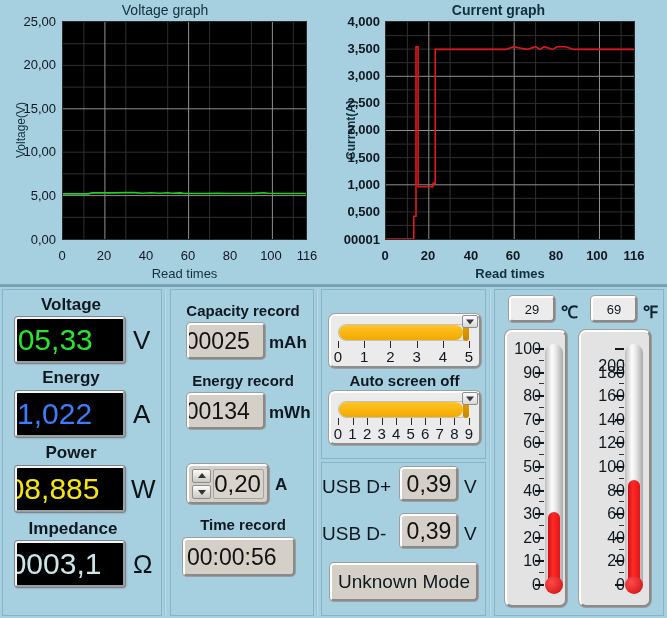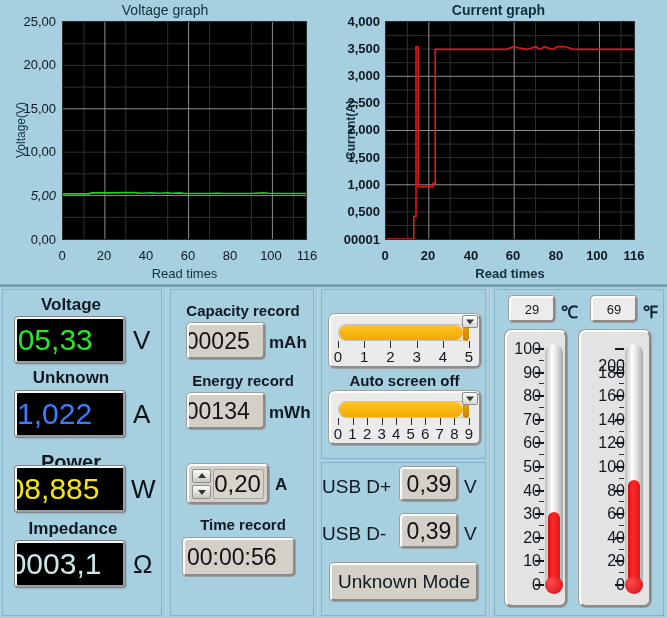--- a/index.html
+++ b/index.html
@@ -245,21 +245,21 @@
             <line x1="209.4" y1="0" x2="209.4" y2="217"></line>
           </g>
           <polyline fill="none" stroke="#1fd01f" stroke-width="1.6" points="0,171.9 12.6,171.9 25.1,171.9 29.3,170.9 37.7,170.9 50.3,170.9 62.8,170.6 71.2,170.6 79.6,171.3 88.0,170.8 96.4,171.3 104.7,170.8 108.9,171.3 117.3,170.9 121.5,171.5 129.9,171.5 142.5,171.5 155.0,171.2 163.4,171.5 176.0,171.5 188.4,171.5 201.0,170.8 205.2,171.2 217.8,171.5 230.3,171.5 243,171.5"></polyline>
         </svg>
       </div>
 
       <div class="ytick" style="left:0;top:14px;width:56px;">25,00</div>
       <div class="ytick" style="left:0;top:57px;width:56px;">20,00</div>
       <div class="ytick" style="left:0;top:101px;width:56px;">15,00</div>
       <div class="ytick" style="left:0;top:144px;width:56px;">10,00</div>
-      <div class="ytick" style="left:0;top:188px;width:56px;font-style:italic;">5,00</div>
+      <div class="ytick" style="left:0;top:188px;width:56px;">5,00</div>
       <div class="ytick" style="left:0;top:232px;width:56px;">0,00</div>
 
       <div class="xtick" style="left:48px;top:248px;width:28px;">0</div>
       <div class="xtick" style="left:90px;top:248px;width:28px;">20</div>
       <div class="xtick" style="left:132px;top:248px;width:28px;">40</div>
       <div class="xtick" style="left:174px;top:248px;width:28px;">60</div>
       <div class="xtick" style="left:216px;top:248px;width:28px;">80</div>
       <div class="xtick" style="left:255px;top:248px;width:32px;">100</div>
       <div class="xtick" style="left:291px;top:248px;width:32px;">116</div>
 
@@ -329,27 +329,27 @@
   <div class="hdiv" style="top:284px;"></div>
 
   <div class="panel" style="left:2px;top:289px;width:160px;height:327px;">
 
     <div class="cap" style="left:0;top:5px;width:136px;font-size:17px;">Voltage</div>
     <div class="lcd" style="left:12px;top:27px;width:110px;height:46px;">
       <div class="v" style="color:#27e62c;margin-left:-18px;">005,33</div>
     </div>
     <div class="unit" style="left:130px;top:35px;">V</div>
 
-    <div class="cap" style="left:0;top:78px;width:136px;font-size:17px;">Unknown</div>
+    <div class="cap" style="left:0;top:78px;width:136px;font-size:17px;">Energy</div>
     <div class="lcd" style="left:12px;top:101px;width:110px;height:46px;">
       <div class="v" style="color:#3b7dfd;margin-left:-2px;">1,022</div>
     </div>
     <div class="unit" style="left:130px;top:109px;">A</div>
 
-    <div class="cap" style="left:0;top:153px;width:136px;font-size:20px;margin-top:8px;">Power</div>
+    <div class="cap" style="left:0;top:153px;width:136px;font-size:17px;">Power</div>
     <div class="lcd" style="left:12px;top:176px;width:110px;height:46px;">
       <div class="v" style="color:#f6e312;margin-left:-28px;">008,885</div>
     </div>
     <div class="unit" style="left:128px;top:184px;">W</div>
 
     <div class="cap" style="left:0;top:229px;width:140px;font-size:17px;">Impedance</div>
     <div class="lcd" style="left:12px;top:251px;width:110px;height:46px;">
       <div class="v" style="color:#c9e8e8;margin-left:-26px;">00003,1</div>
     </div>
     <div class="unit" style="left:130px;top:259px;">Ω</div>

